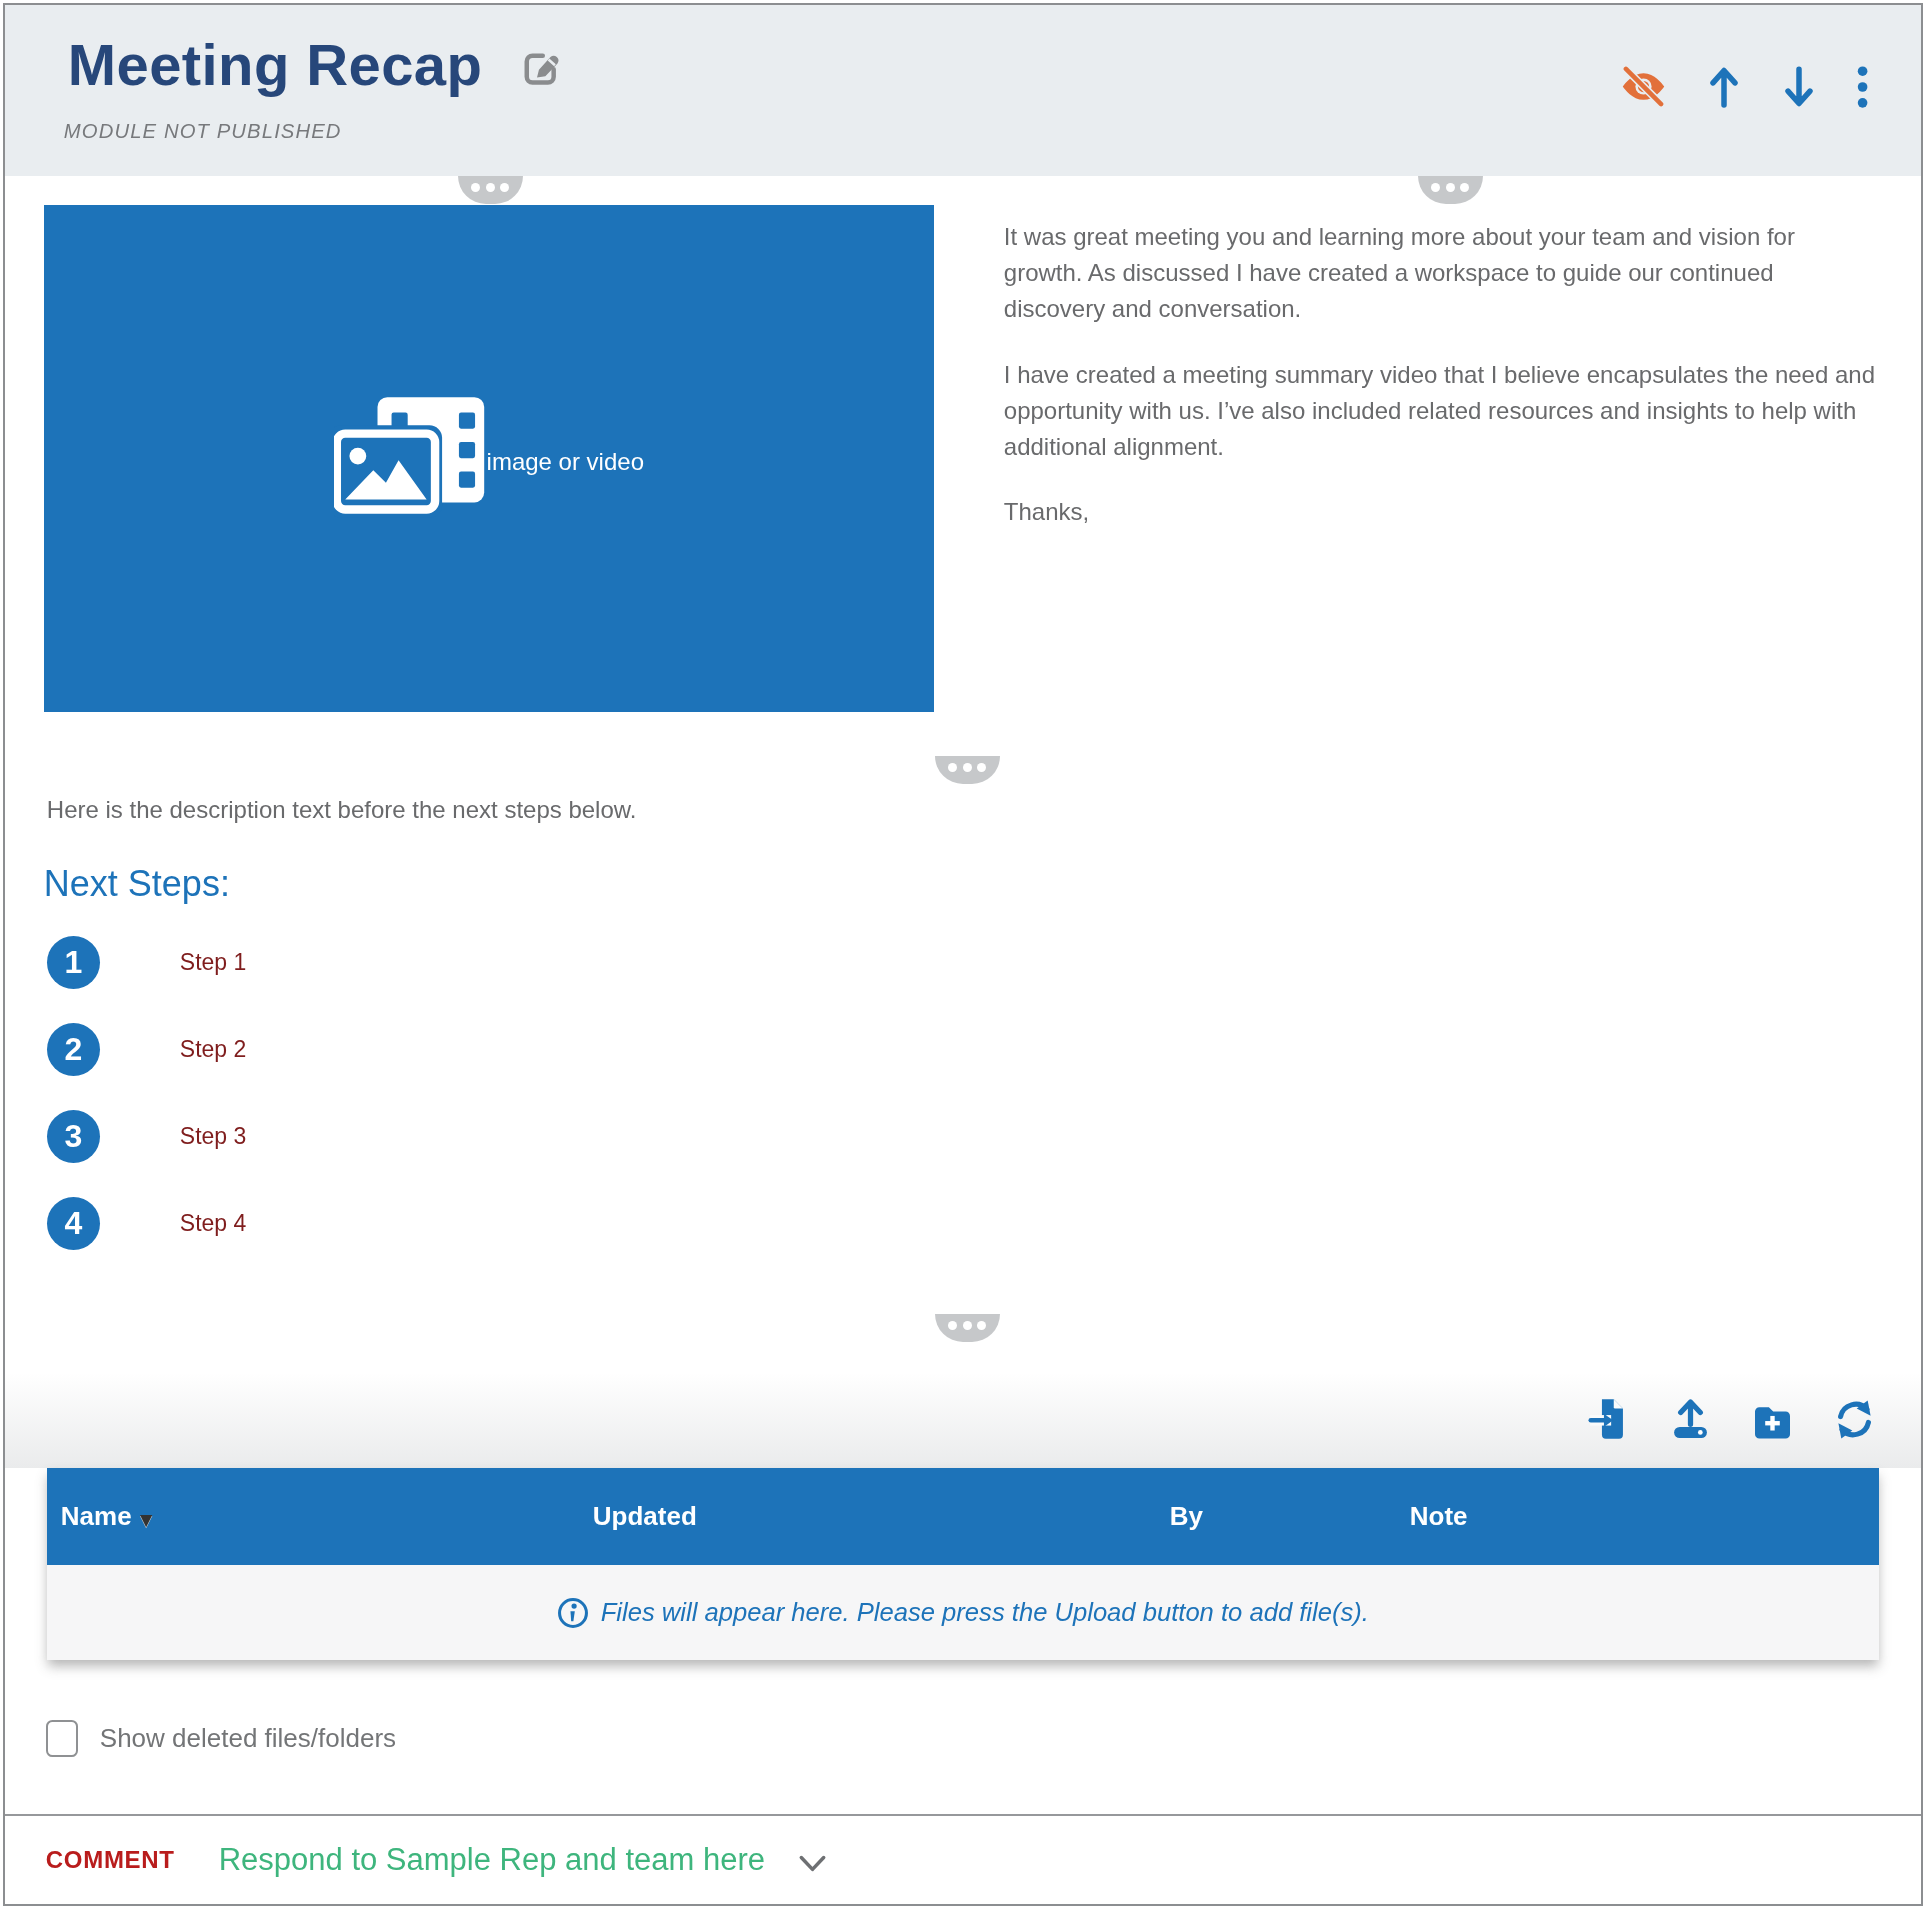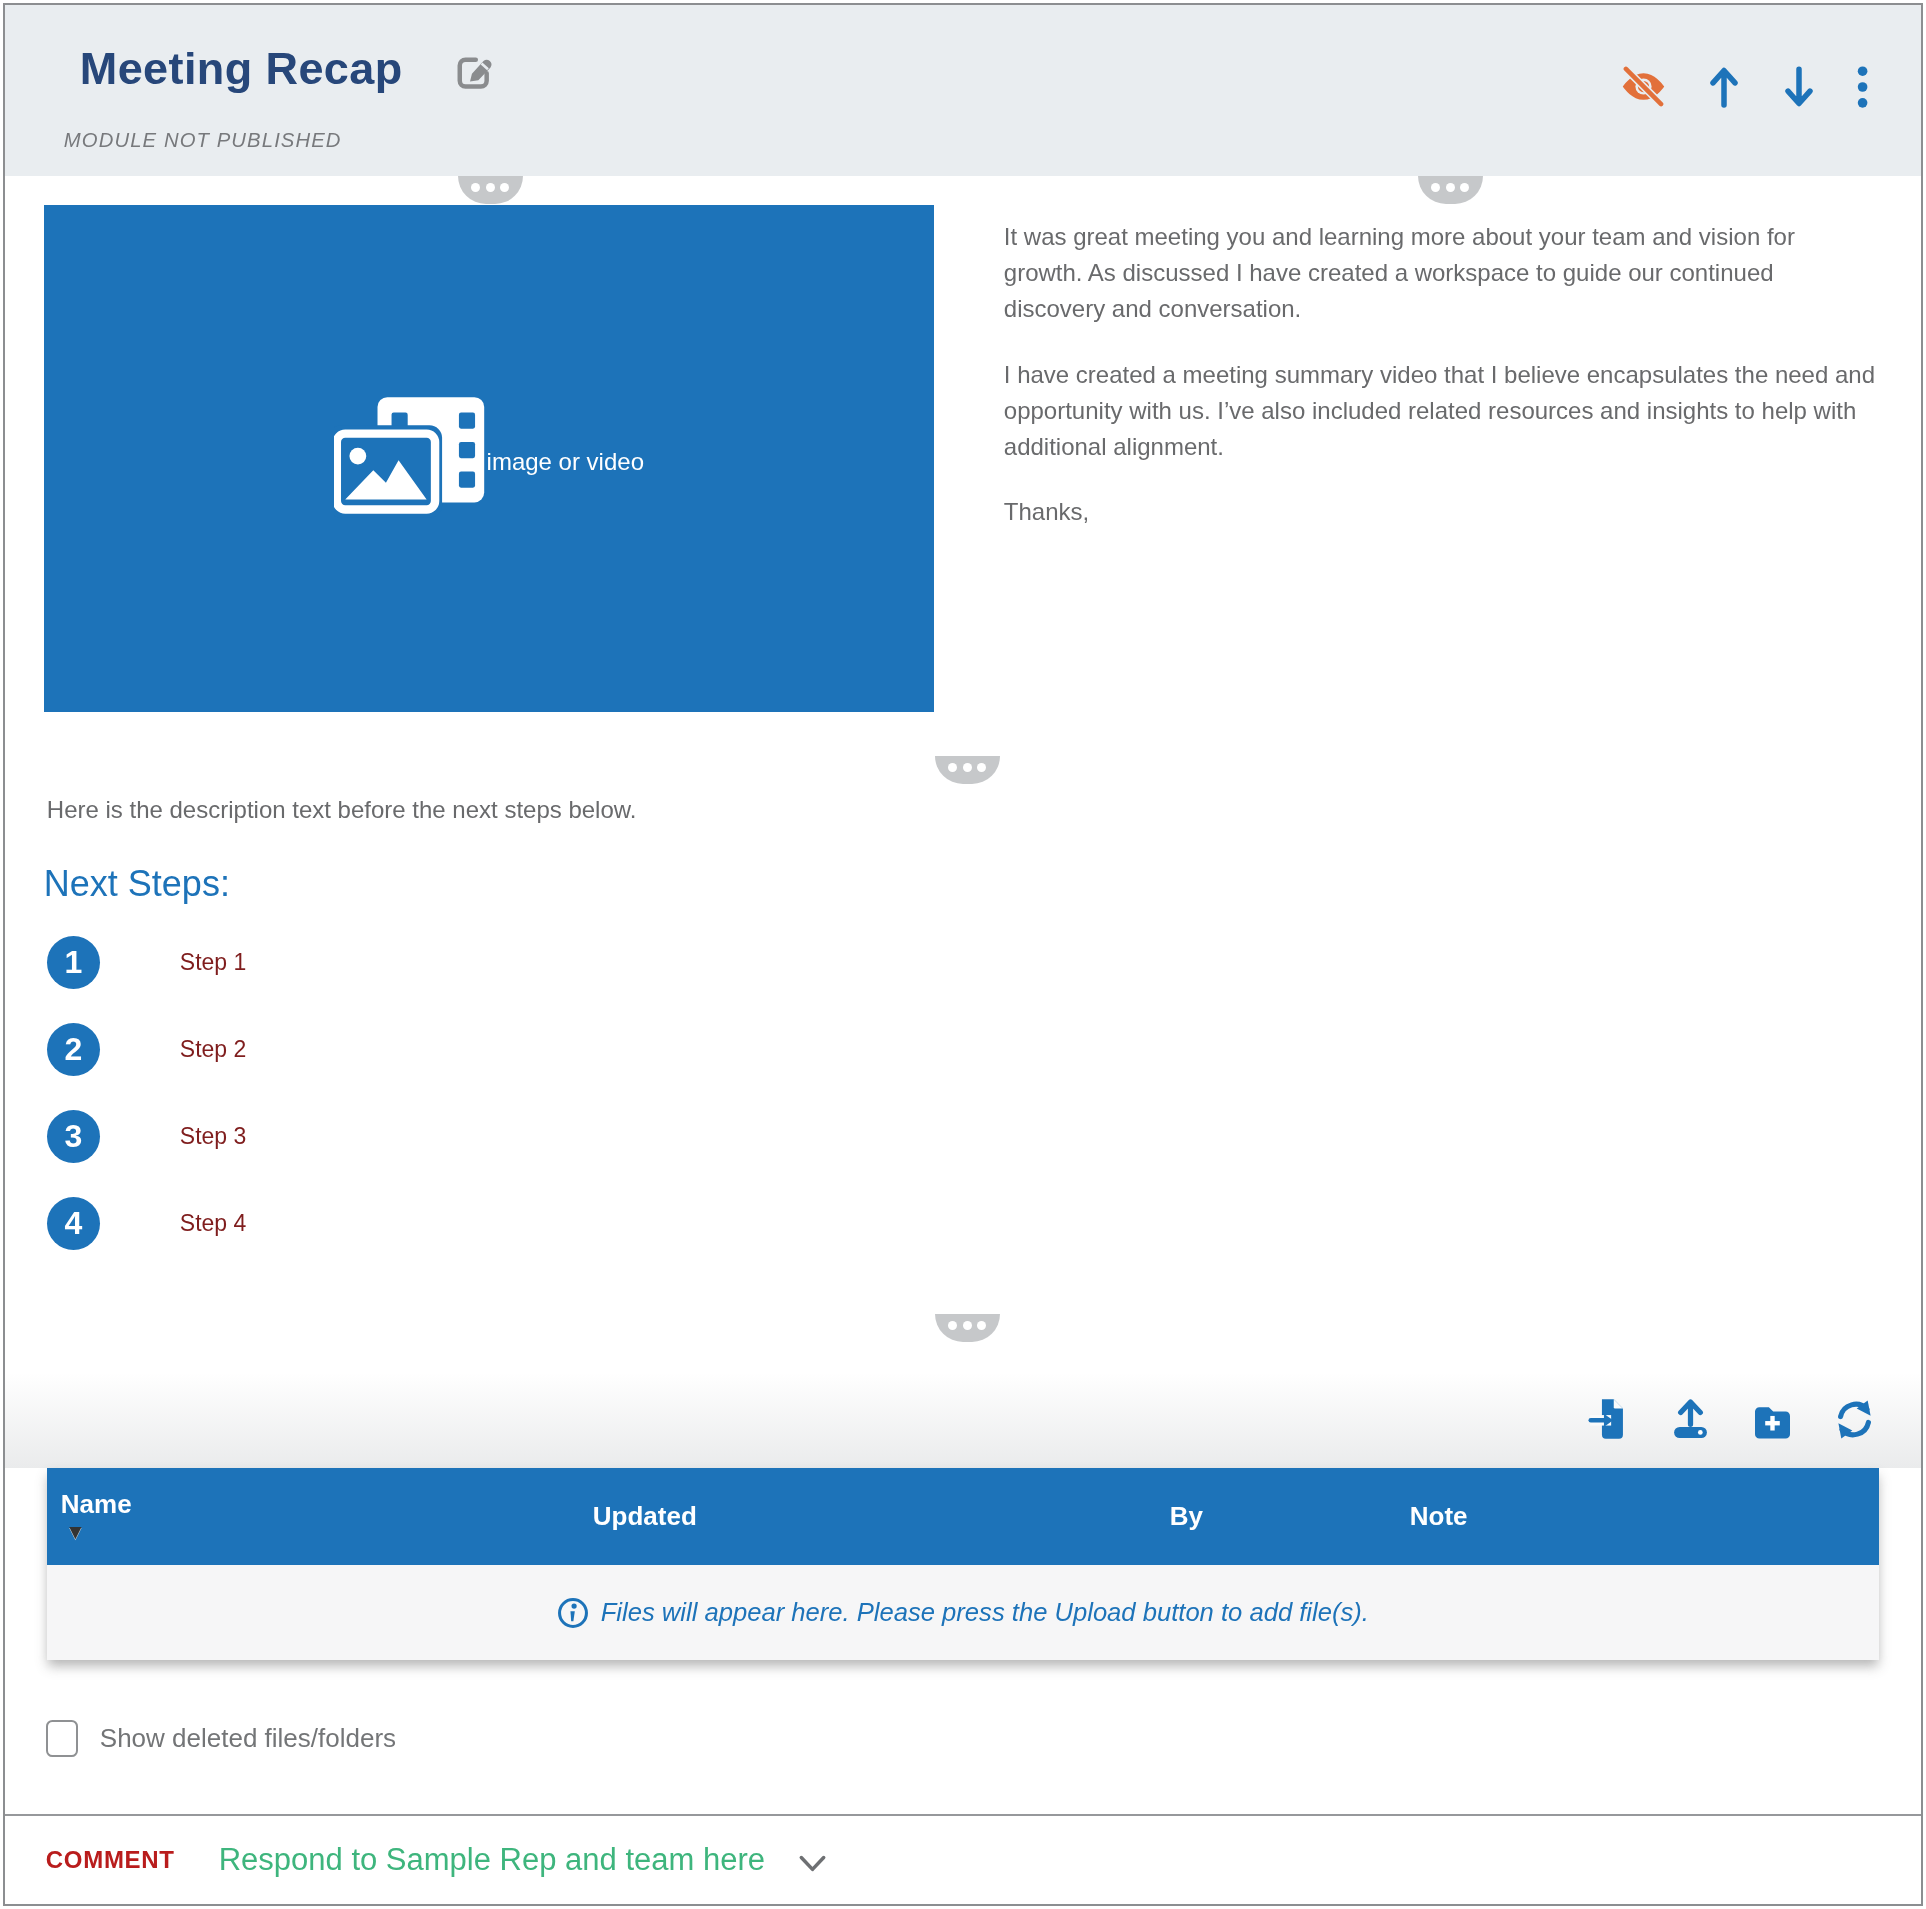--- a/index.html
+++ b/index.html
@@ -7,21 +7,21 @@
   .viewport { position:relative; width:1926px; height:1909px; background:#fff; overflow:hidden; }
   .page {
     position:absolute; left:2.8px; top:2.8px; width:1920px; height:1903px;
     border:2.1px solid #8c8e91; background:#fff;
     display:flex; flex-direction:column;
   }
 
   
   .header { flex:none; height:171px; background:#e9edf0; padding:22.5px 55px 0 59px; position:relative; }
   .title-row { display:flex; align-items:center; }
-  .page-title { margin:16px; font-size:45px; font-weight:600; color:#27477a; letter-spacing:0.4px; }
+  .page-title { margin:4px; font-size:58px; font-weight:600; color:#27477a; letter-spacing:0.4px; }
   .edit-btn { margin-left:35px; margin-top:7px; cursor:pointer; line-height:0; }
   .subtitle { margin-top:18px; font-size:20.3px; font-style:italic; color:#77797c; letter-spacing:1.1px; }
   .header-actions { position:absolute; right:53px; top:60px; display:flex; align-items:center; gap:41px; }
   .icon-btn { cursor:pointer; line-height:0; background:none; border:none; padding:0; }
 
   
   .main { flex:1; position:relative; background:#fff; overflow:hidden; }
 
   .handle { position:absolute; width:65px; height:28px; background:#c6c8ca;
     border-radius:0 0 34px 34px; display:flex; justify-content:center; padding-top:7px; gap:5.6px; cursor:grab; }
@@ -46,21 +46,21 @@
     font-size:32px; font-weight:600; display:flex; align-items:center; justify-content:center; }
   .step-label { margin-left:80px; font-size:23px; color:#7f1d1d; }
 
   .files-head { height:184px; display:flex; align-items:flex-end; justify-content:flex-end; gap:41px;
     padding:0 46px 28px 0; background:linear-gradient(180deg,#ffffff 0%,#ffffff 48%,#eaebec 100%); }
 
   .files-table { margin:0 42px; box-shadow:0 7px 11.2px -1.4px rgba(90,90,90,0.45); }
   .table-header { display:grid; grid-template-columns:532px 577px 240px 1fr; align-items:center;
     background:#1d73b9; height:97px; color:#fff; font-size:26px; font-weight:700; padding-left:14px; }
   .th { cursor:pointer; }
-  .th-name { display:flex; align-items:flex-start;flex-direction:column; }
+  .th-name { display:flex; align-items:flex-end; }
   .sort { font-size:21px; color:#333333; text-shadow:0 1.4px 0 #d9d9d9; margin-left:4.2px; }
   .empty-row { height:95px; background:#f6f6f7; display:flex; align-items:center; justify-content:center;
     gap:12px; color:#1d73b9; font-style:italic; font-size:25.6px; }
 
   .show-deleted { margin:60px 0 0 41px; display:flex; align-items:center; }
   .checkbox { flex:none; width:32px; height:37px; border:2.8px solid #8f9193; border-radius:6.3px; background:#fff; cursor:pointer; }
   .show-deleted-label { margin-left:22px; font-size:26px; color:#737577;text-align:center; }
 
   
   .comment-bar { flex:none; height:90px; border-top:2.1px solid #96989b; background:#fff;

